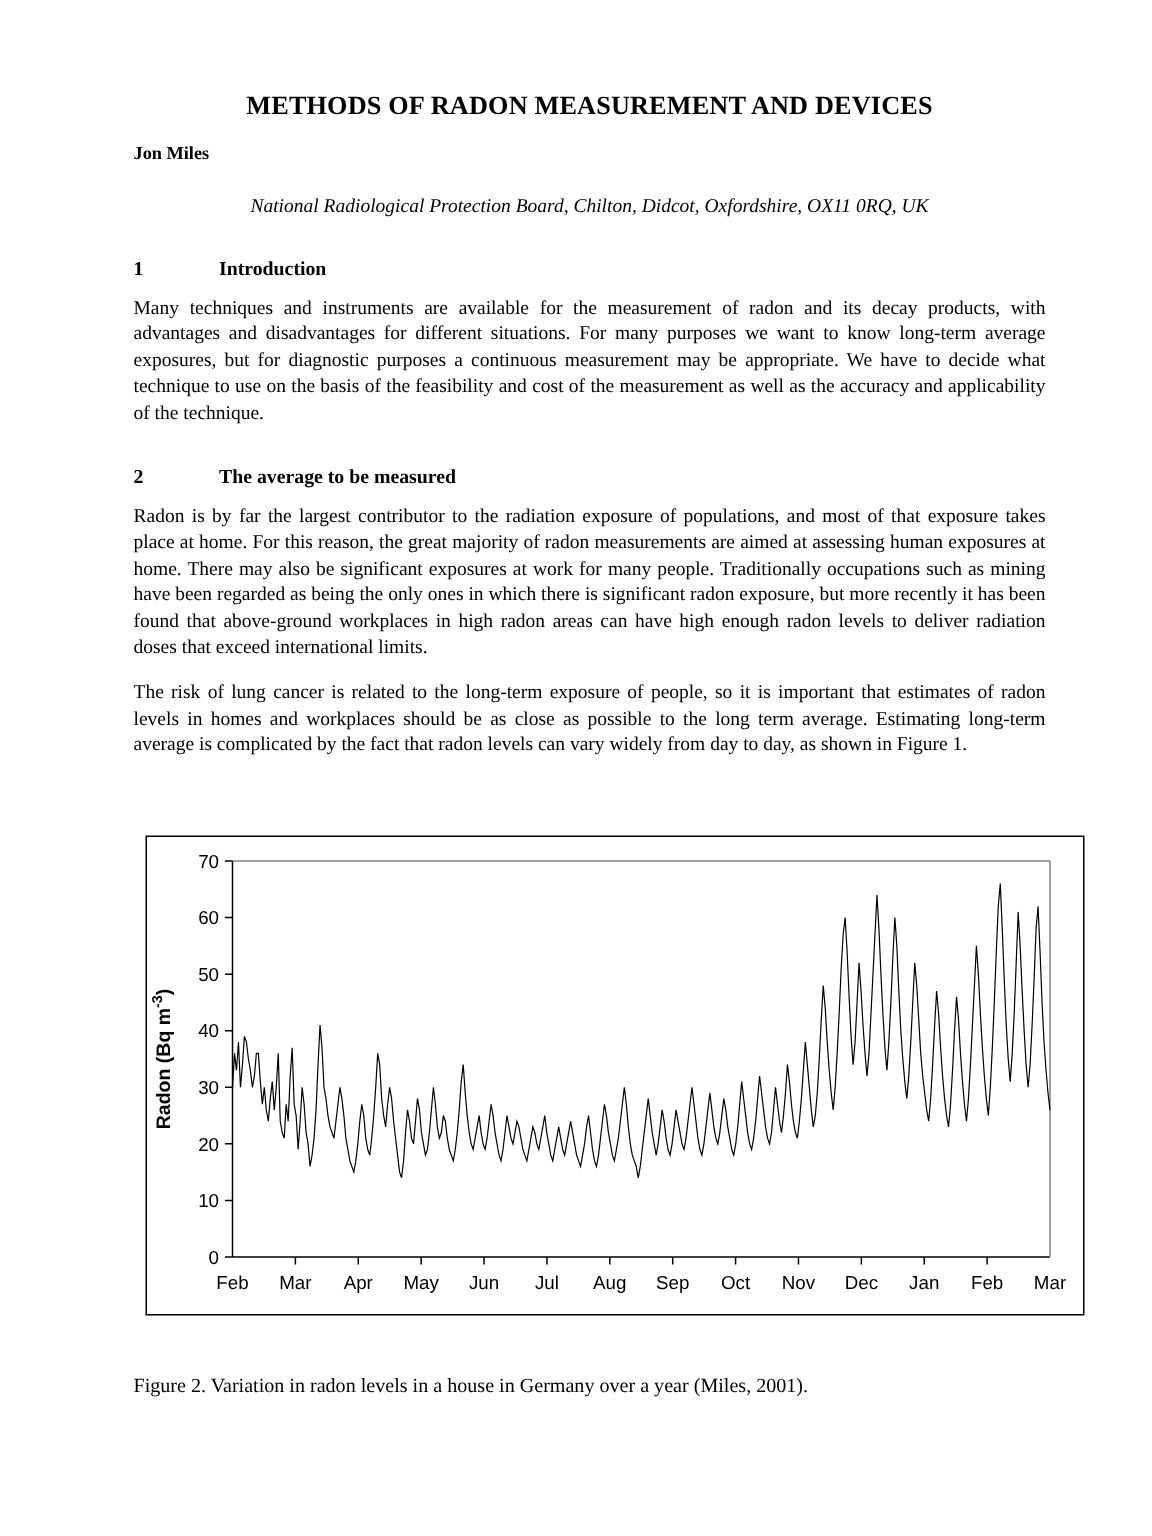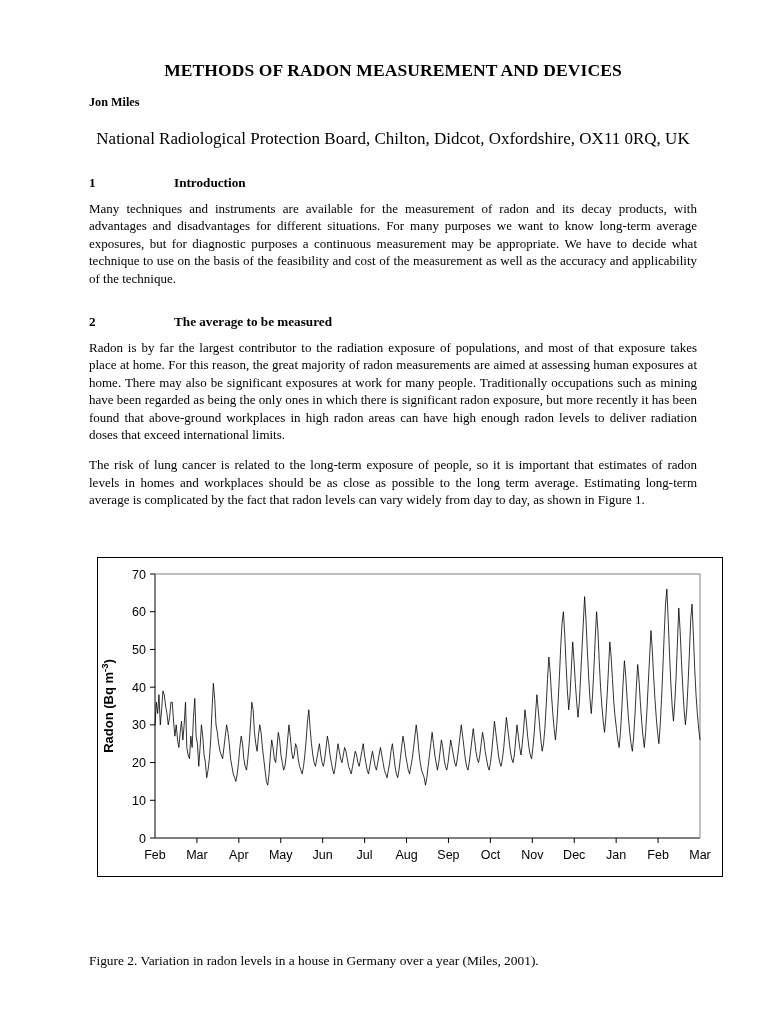--- a/index.html
+++ b/index.html
@@ -39,37 +39,38 @@
   }
   .doc-author {
     font-family: "Liberation Serif", serif;
     font-weight: bold;
     font-size: 12.2px;
     text-align: left;
     margin: 0 0 19px 0;
   }
   .doc-affiliation {
     font-family: "Liberation Serif", serif;
-    font-size: 17px;
+    font-style: italic;
+    font-size: 13px;
     text-align: center;
     margin: 0 0 26px 0;
   }
   .section-heading {
     font-family: "Liberation Serif", serif;
     font-weight: bold;
     font-size: 13.2px;
     margin: 0 0 9px 0;
     display: flex;
   }
   .section-num {
     display: inline-block;
     width: 57px;
     flex: 0 0 57px;
   }
-  .section-title { display: inline-block; margin-left: 28px; }
+  .section-title { display: inline-block; }
   p.body-par {
     font-family: "Liberation Serif", serif;
     font-size: 13px;
     line-height: 1.34;
     text-align: justify;
     margin: 0 0 13px 0;
     text-indent: 0;
     hyphens: none;
   }
   .gap-before-sec2 { height: 14px; }
@@ -89,21 +90,21 @@
     box-sizing: border-box;
     background: #fff;
   }
   .chart-svg {
     position: absolute;
     left: 0; top: 0;
   }
   .fig-caption {
     position: absolute;
     left: 89px;
-    top: 952px;
+    top: 915px;
     width: 620px;
     font-family: "Liberation Serif", serif;
     font-size: 13.4px;
     line-height: 1.3;
   }
   .axis-title {
     font-family: "Liberation Sans", sans-serif;
     font-weight: bold;
     font-size: 13px;
     fill: #000;

